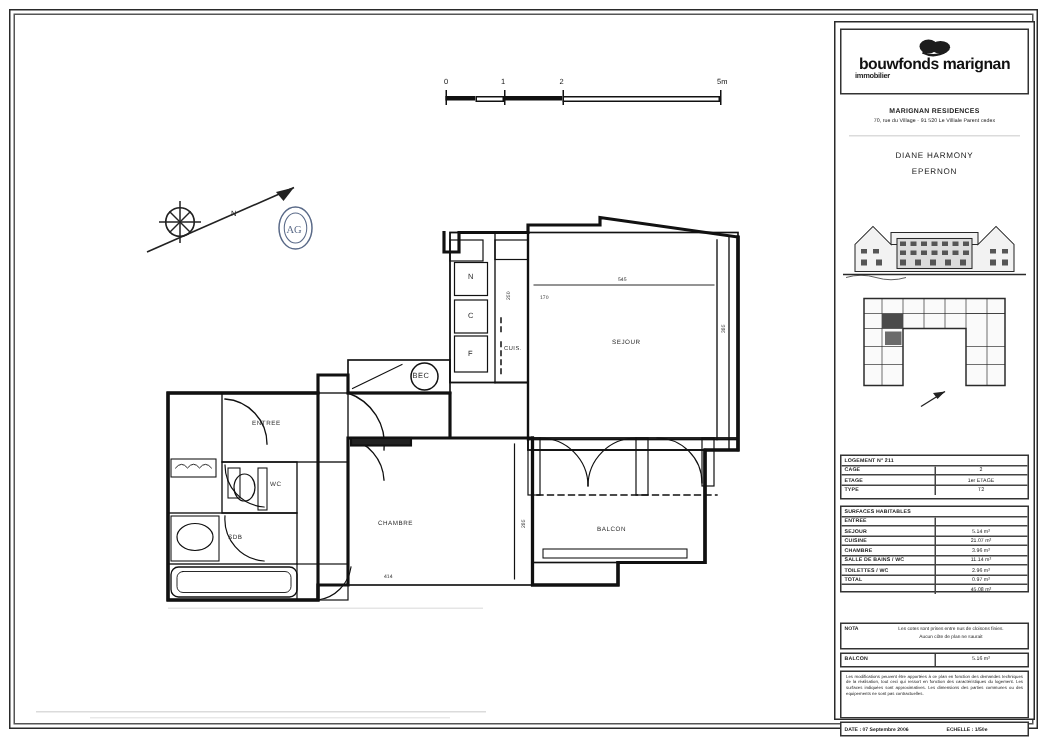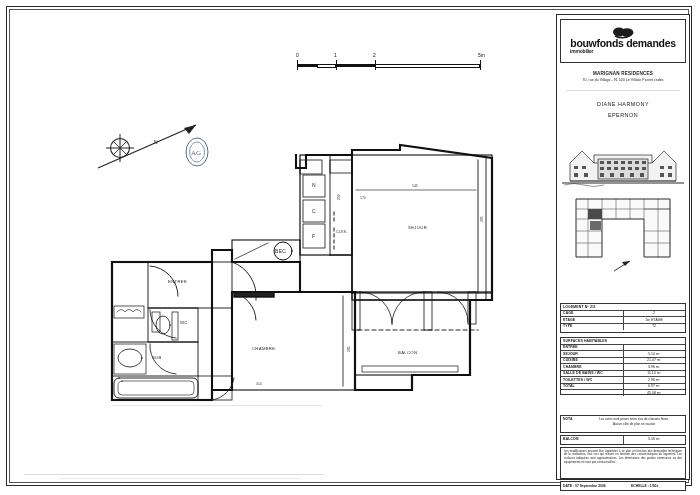--- a/index.html
+++ b/index.html
@@ -249,21 +249,21 @@
   <div id="titleblock">
 
     <div class="tb-cell" id="logo-cell">
       <div id="logo-mark">
         <svg width="22" height="13" viewBox="0 0 22 13">
           <ellipse cx="7" cy="6" rx="6" ry="4.6" fill="#1d1d1d"></ellipse>
           <ellipse cx="15" cy="6.5" rx="6.4" ry="4.2" fill="#1d1d1d"></ellipse>
           <path d="M3,10 q8,4 16,-1" stroke="#1d1d1d" stroke-width="1.6" fill="none"></path>
         </svg>
       </div>
-      <div id="logo-name">bouwfonds demandes</div>
+      <div id="logo-name">bouwfonds marignan</div>
       <div id="logo-sub">immobilier</div>
     </div>
 
     <div class="tb-cell" id="prog-cell">
       <div class="tb-txt" id="prog-name">MARIGNAN RESIDENCES</div>
       <div class="tb-txt" id="prog-addr">70, rue du Village - 91 520 Le Villiale Parent cedex</div>
       <div class="scanline" style="left:6px;top:23px;width:114px;"></div>
     </div>
 
     <div class="tb-cell" id="proj-cell">

